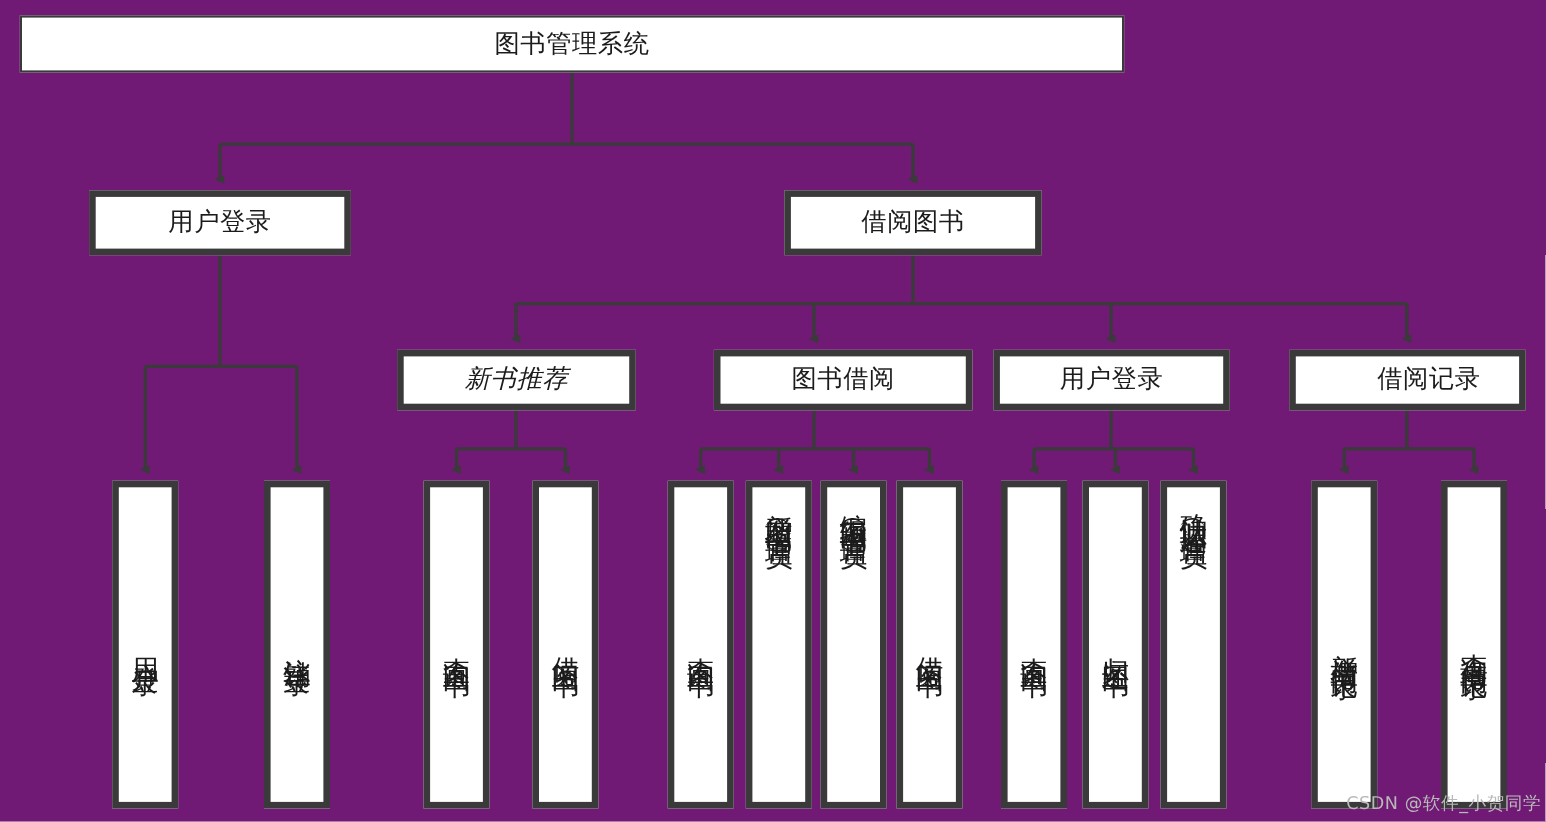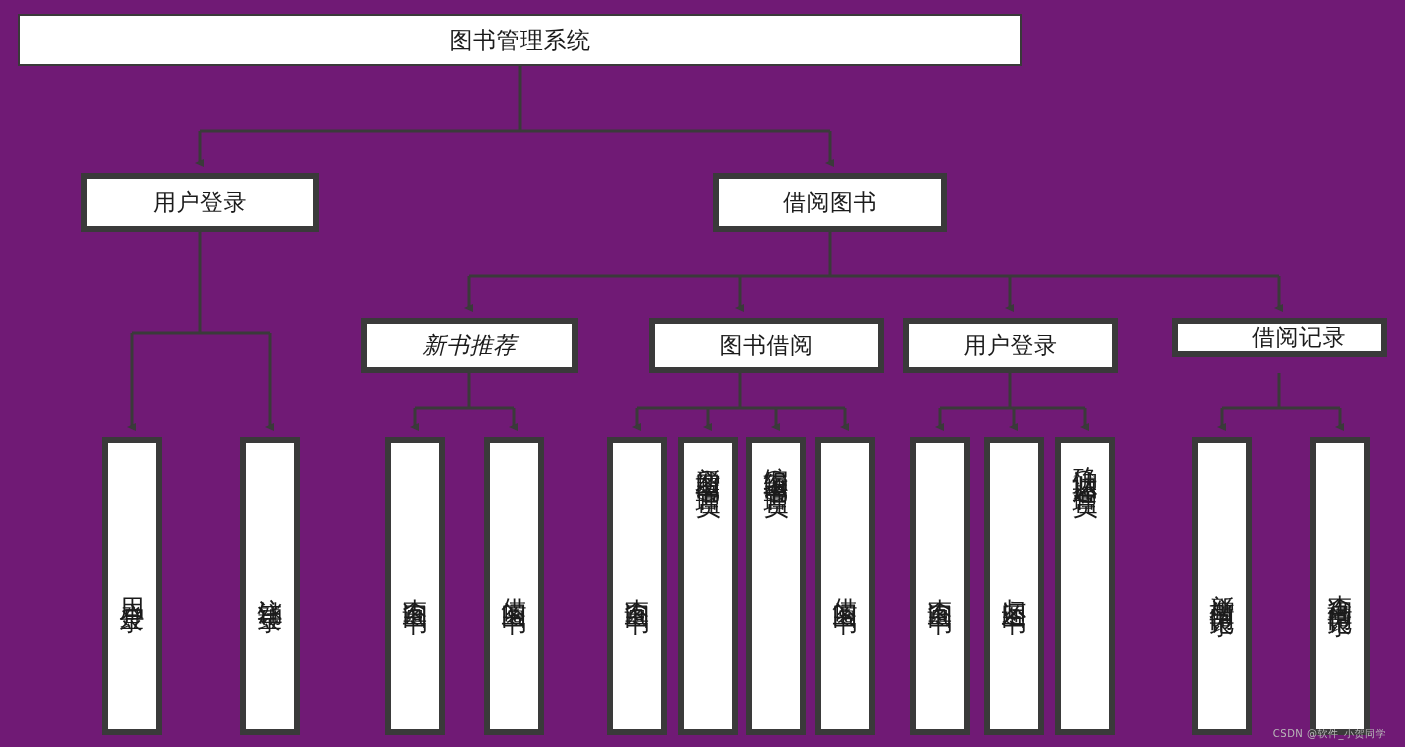--- a/index.html
+++ b/index.html
@@ -64,23 +64,23 @@
     white-space:nowrap;
     text-align:center;
   }
   
   .v-node.mid{
     align-items:center;
     padding-top:0;
   }
   #watermark{
     position:absolute;
-    right:19px;
+    right:4px;
     bottom:6px;
-    font-size:10px;
+    font-size:16px;
     color:#b9b9b9;
     white-space:nowrap;
     letter-spacing:0.5px;
     pointer-events:none;
   }
 </style>
 </head>
 <body>
 
 <div id="canvas" style="background: #701a75;">
@@ -148,21 +148,21 @@
 
   <div class="node h-node" style="left: 361px; top: 318px; width: 217px; height: 55px; border-color: rgb(58, 58, 58); color: rgb(27, 27, 27); font-style: italic;">
     <span class="node-label">新书推荐</span>
   </div>
   <div class="node h-node" style="left: 633px; top: 318px; width: 235px; height: 55px; border-color: rgb(58, 58, 58); color: rgb(27, 27, 27); margin-left: 16px;">
     <span class="node-label">图书借阅</span>
   </div>
   <div class="node h-node" style="left: 903px; top: 318px; width: 215px; height: 55px; border-color: rgb(58, 58, 58); color: rgb(27, 27, 27);">
     <span class="node-label">用户登录</span>
   </div>
-  <div class="node h-node" style="left: 1172px; top: 318px; width: 215px; height: 39px; border-color: rgb(58, 58, 58); color: rgb(27, 27, 27); padding-left: 39px;">
+  <div class="node h-node" style="left: 1172px; top: 318px; width: 215px; height: 55px; border-color: rgb(58, 58, 58); color: rgb(27, 27, 27); padding-left: 39px;">
     <span class="node-label">借阅记录</span>
   </div>
 
   <div class="node v-node mid" style="left: 102px; top: 437px; width: 60px; height: 298px; border-color: rgb(58, 58, 58); color: rgb(27, 27, 27);">
     <span class="node-label">用户登录</span>
   </div>
   <div class="node v-node mid" style="left: 240px; top: 437px; width: 60px; height: 298px; border-color: rgb(58, 58, 58); color: rgb(27, 27, 27);">
     <span class="node-label">注销登录</span>
   </div>
 

